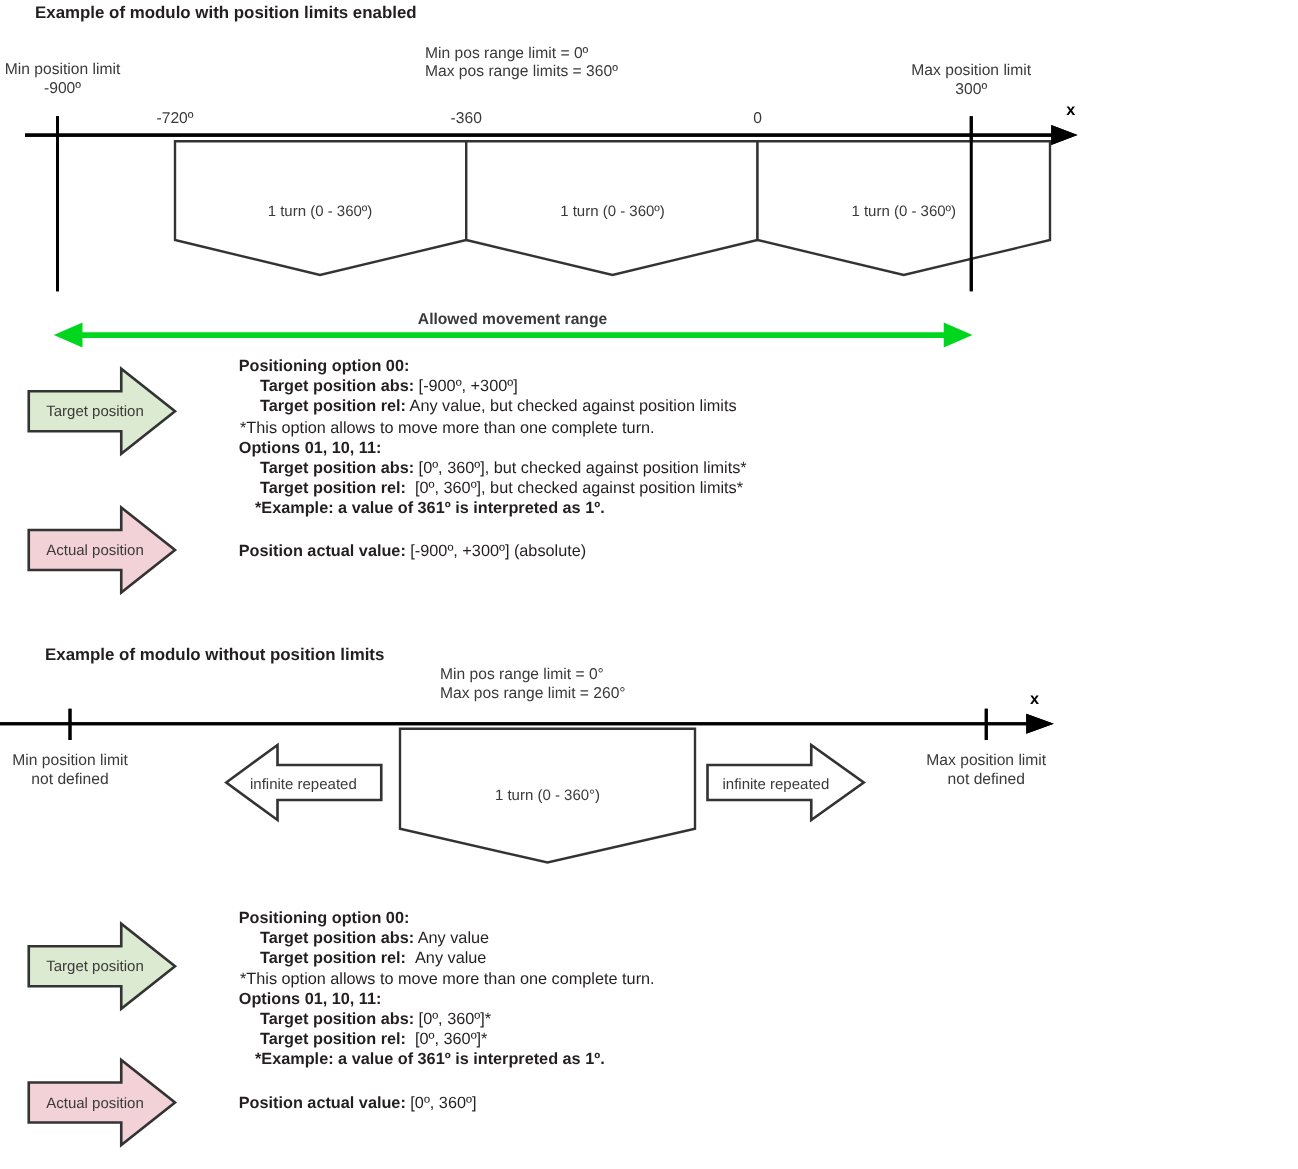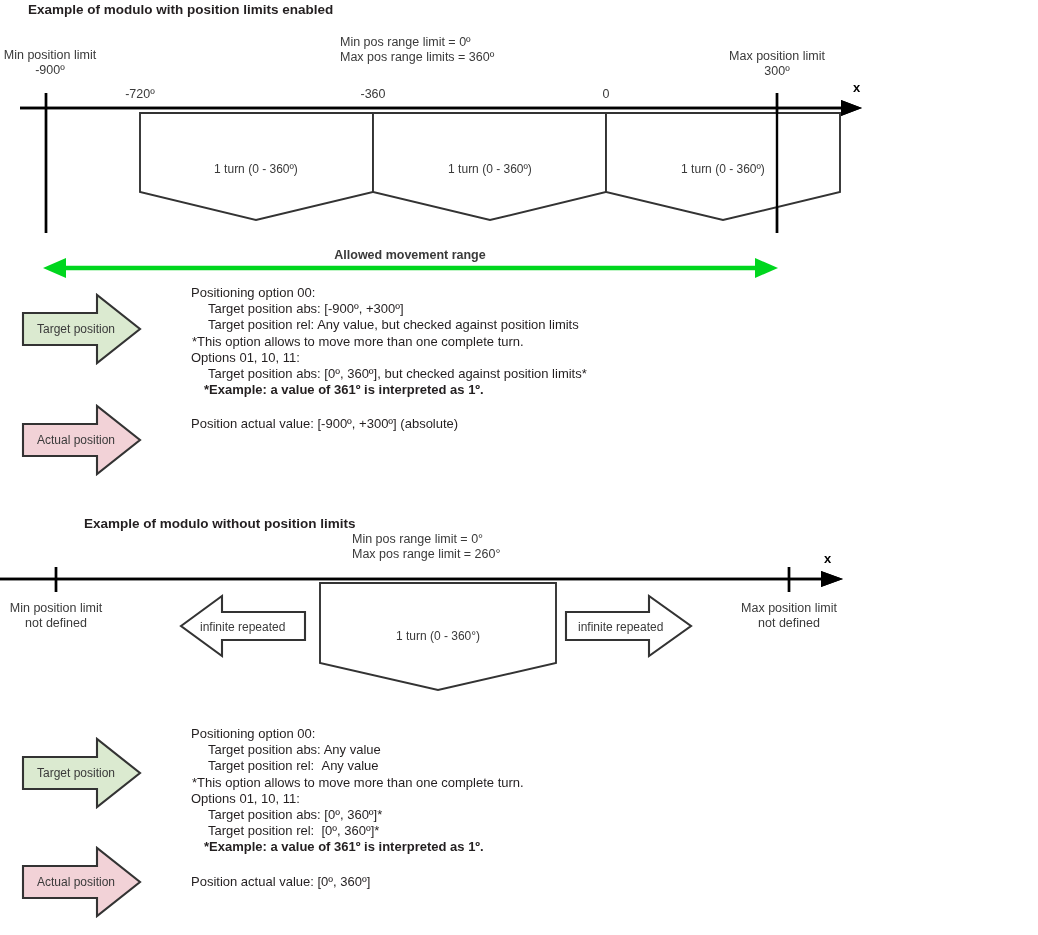--- a/index.html
+++ b/index.html
@@ -60,21 +60,21 @@
   }
 
   
   .textblock {
     font-size: 13px;
     line-height: 16.2px;
     color: #231f20;
     white-space: nowrap;
   }
   .textblock .row { height: 16.2px; }
-  .textblock b { font-weight: normal; padding-left: 12px; }
+  .textblock b { font-weight: bold; padding-left: 12px; }
   .ind1 { padding-left: 17px; }
   .ind2 { padding-left: 13px; }
   .ind3 { padding-left: 25px; font-weight: bold; }
   .gap { height: 16px; }
   .pav { padding-top: 2px; }
   svg { display: block; overflow: visible; }
 </style>
 </head>
 <body>
 
@@ -153,26 +153,27 @@
 </div>
 <div class="abs arrow-lbl" style="left:37px; top:433px;">Actual position</div>
 
 <div class="abs textblock" style="left:179px; top:285px;">
   <div class="row"><b>Positioning option 00:</b></div>
   <div class="row ind1"><b>Target position abs:</b> <span>[-900º, +300º]</span></div>
   <div class="row ind1"><b>Target position rel:</b> <span>Any value, but checked against position limits</span></div>
   <div class="row ind2">*This option allows to move more than one complete turn.</div>
   <div class="row"><b>Options 01, 10, 11:</b></div>
   <div class="row ind1"><b>Target position abs:</b> <span>[0º, 360º], but checked against position limits*</span></div>
+  <div class="row ind1"><b>Target position rel:</b> &nbsp;<span>[0º, 360º], but checked against position limits*</span></div>
   <div class="row ind3">*Example: a value of 361º is interpreted as 1º.</div>
   <div class="gap"></div>
   <div class="row pav"><b>Position actual value:</b> <span>[-900º, +300º] (absolute)</span></div>
 </div>
 
-<div class="abs section-title" style="left:36px; top:516px;margin-left:48px;">Example of modulo without position limits</div>
+<div class="abs section-title" style="left:36px; top:516px;">Example of modulo without position limits</div>
 
 <div class="abs lbl" style="left:352px; top:522px;margin-top:10px;">
   <div>Min pos range limit = 0°</div>
   <div>Max pos range limit = 260°</div>
 </div>
 
 <div class="abs axis-x-lbl" style="left:824px; top:551px;">x</div>
 
 <div class="abs" style="left:0px; top:560px;">
   <svg width="880" height="140" viewBox="0 0 880 140">

